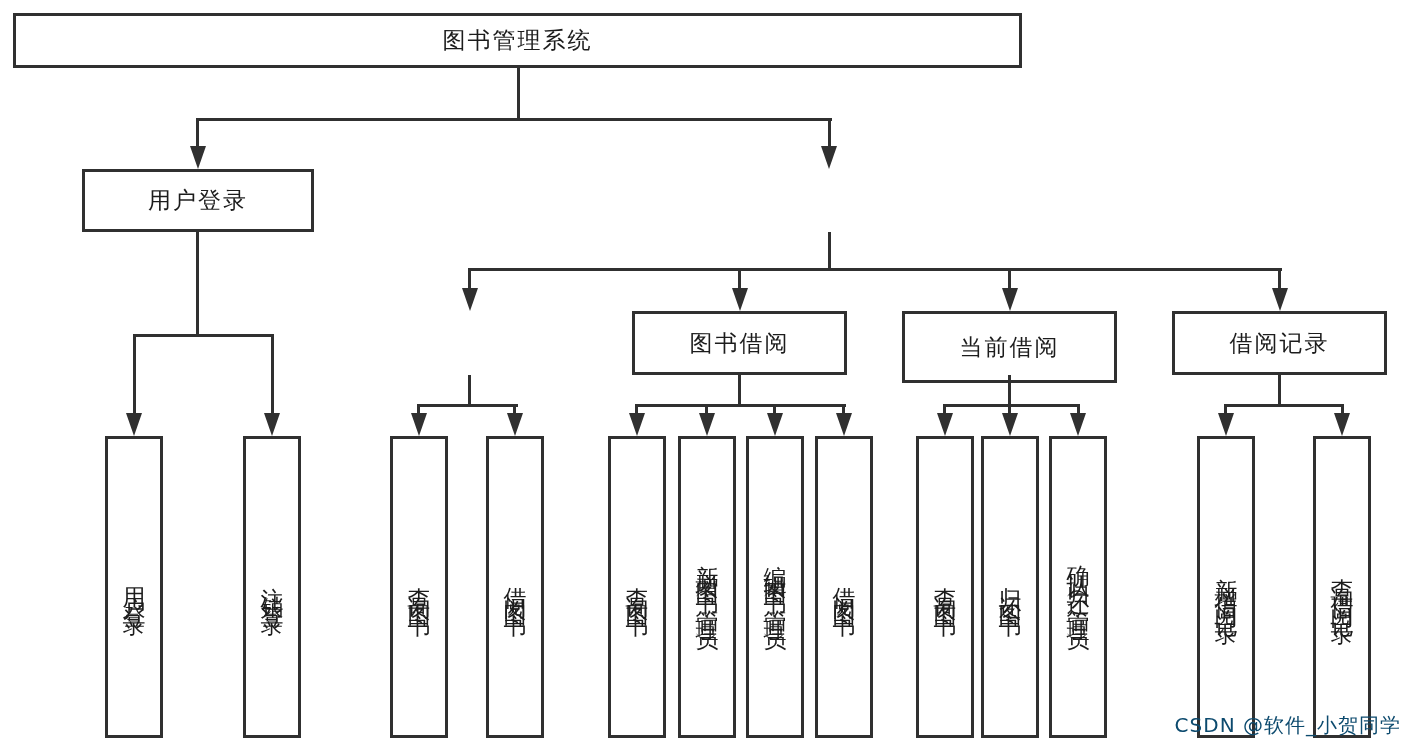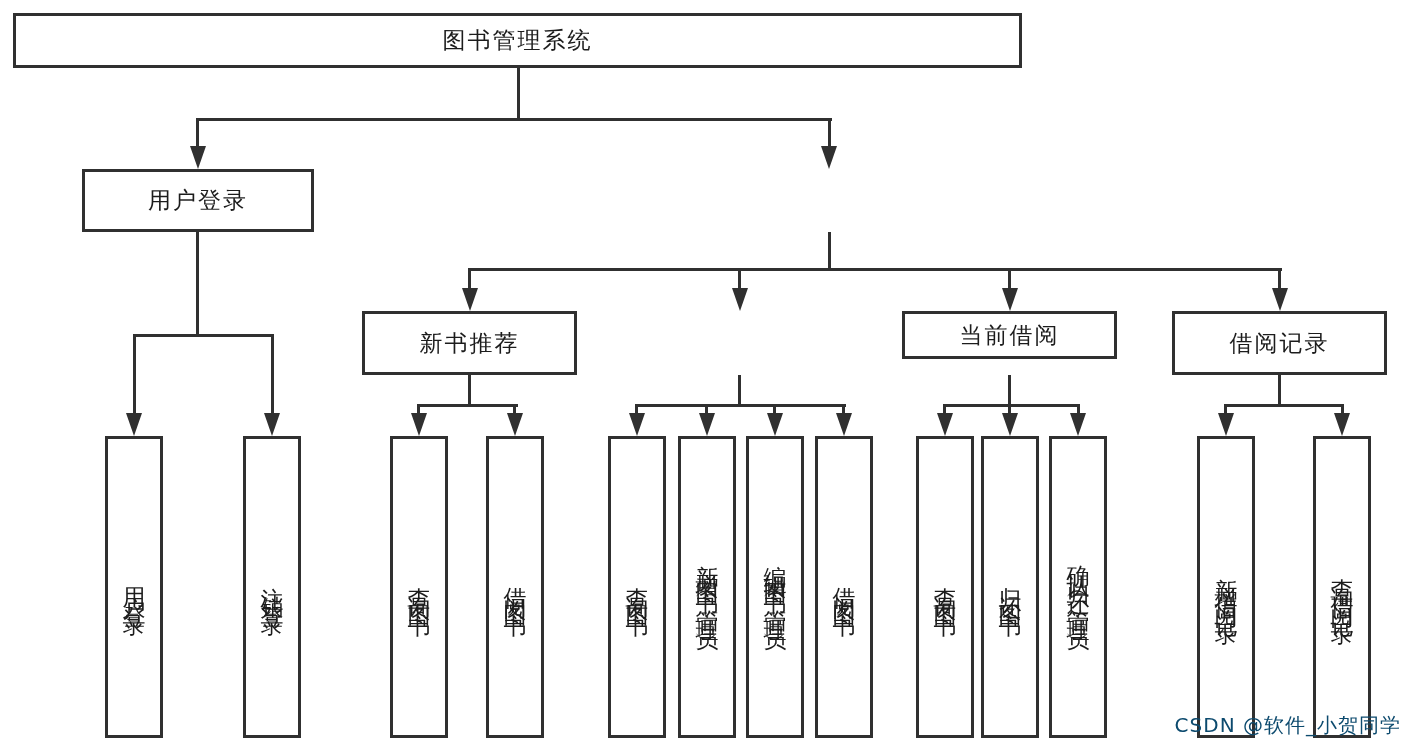--- a/index.html
+++ b/index.html
@@ -33,24 +33,24 @@
 </head>
 <body>
 
 <div class="canvas">
 
   <div class="node" style="left:13px; top:13px; width:1009px; height:55px;">图书管理系统</div>
 
   <div class="node" style="left:82px; top:169px; width:232px; height:63px;">用户登录</div>
 
 
-  <div class="node" style="left:362px; top:311px; width:215px; height:64px;">新书推荐</div>
 
+  <div class="node" style="left:632px; top:311px; width:215px; height:64px;">图书借阅</div>
 
-  <div class="node" style="left:902px; top:311px; width:215px; height:48px;">当前借阅</div>
+  <div class="node" style="left:902px; top:311px; width:215px; height:72px;">当前借阅</div>
 
   <div class="node" style="left:1172px; top:311px; width:215px; height:64px;">借阅记录</div>
 
   <div class="node leaf" style="left:105px; top:436px; width:58px; height:302px;">
     <span class="vtext">用户登录</span>
   </div>
   <div class="node leaf" style="left:243px; top:436px; width:58px; height:302px;">
     <span class="vtext">注销登录</span>
   </div>
 

